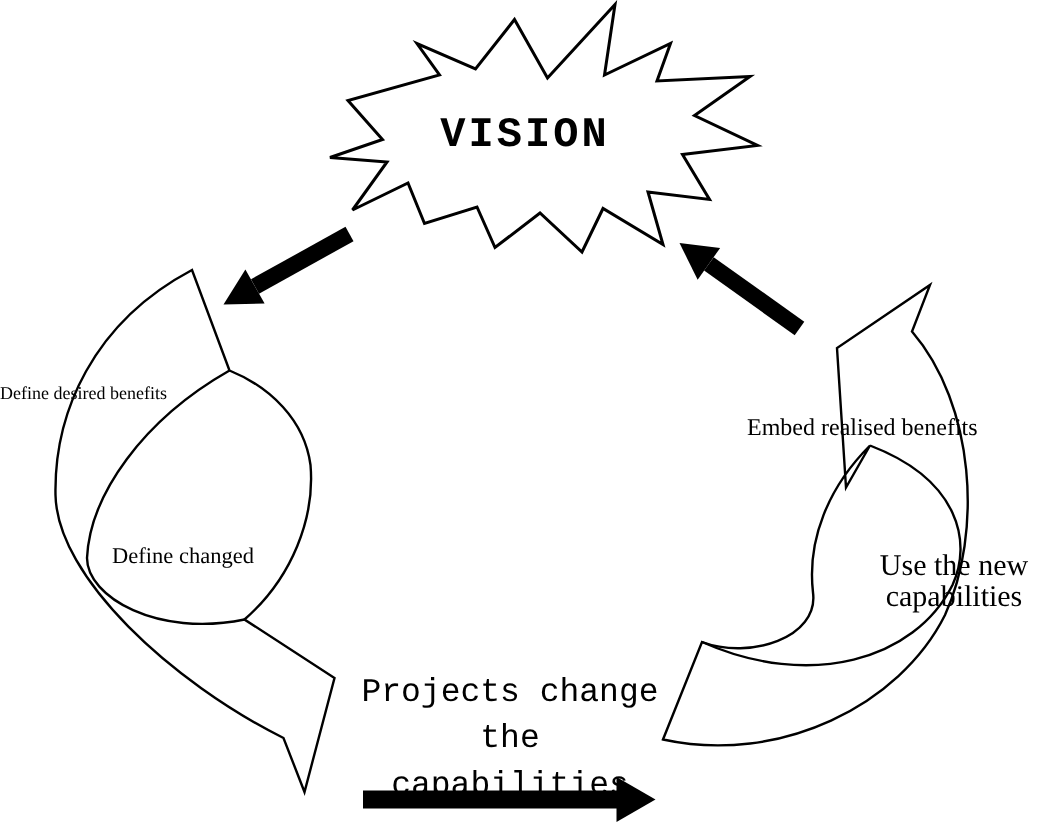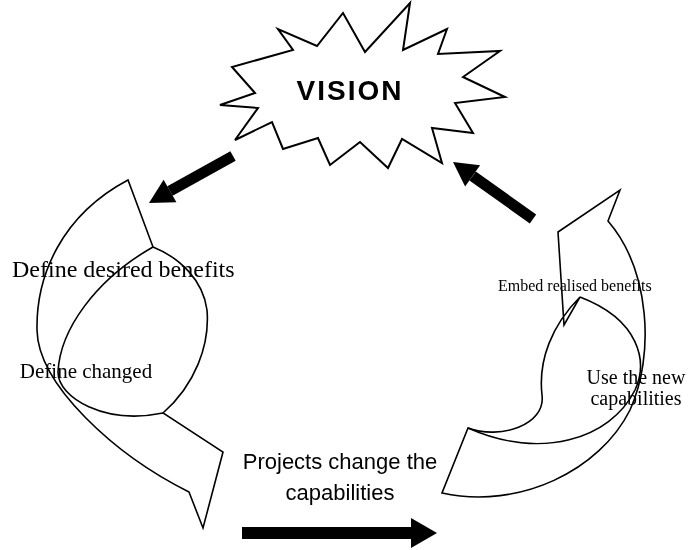--- a/index.html
+++ b/index.html
@@ -27,43 +27,44 @@
     line-height: 1.1;
   }
   .vision {
     left: 255px;
     top: 76px;
     width: 190px;
     text-align: center;
     font-size: 28px;
     font-weight: bold;
     letter-spacing: 2px;
-    font-family: Liberation Sans, sans-serif;
+    font-family: Liberation Mono, monospace;
   }
   .define-desired {
-    left: 12px;
+    left: 0;
     top: 256px;
-    font-size: 24px;
+    font-size: 12px;
   }
   .define-changed {
     left: 0px;
     top: 359px;
     width: 172px;
     text-align: center;
-    font-size: 21px;
+    font-size: 15px;
     line-height: 24px;
+    padding-left: 36px;
   }
   .projects {
     left: 230px;
     top: 446px;
     width: 220px;
     text-align: center;
     font-size: 22px;
     line-height: 31px;
-    font-family: Liberation Sans, sans-serif;
+    font-family: Liberation Mono, monospace;
   }
   .use-new {
     left: 543px;
     top: 367px;
     width: 126px;
     text-align: center;
     font-size: 20px;
     line-height: 21px;
     padding-left: 30px;
   }

